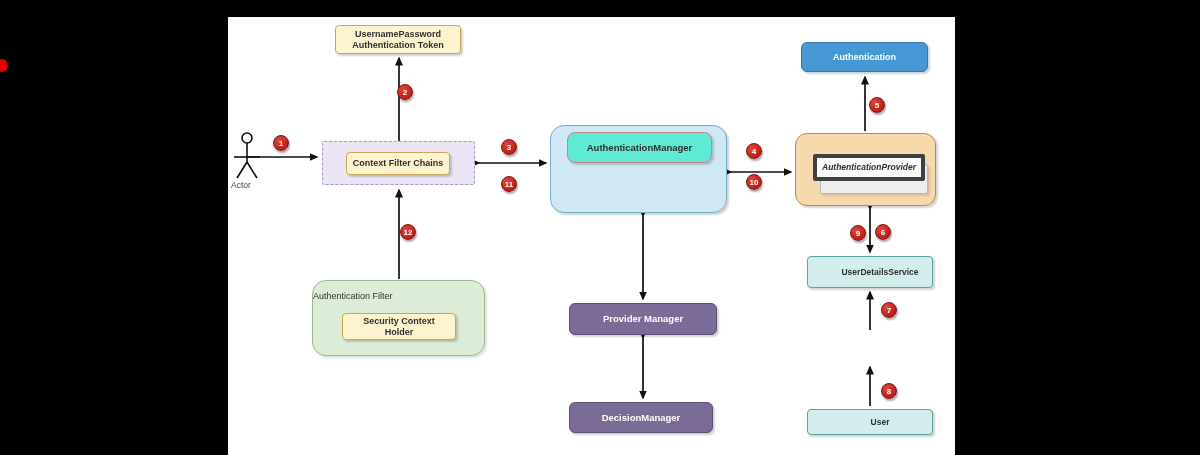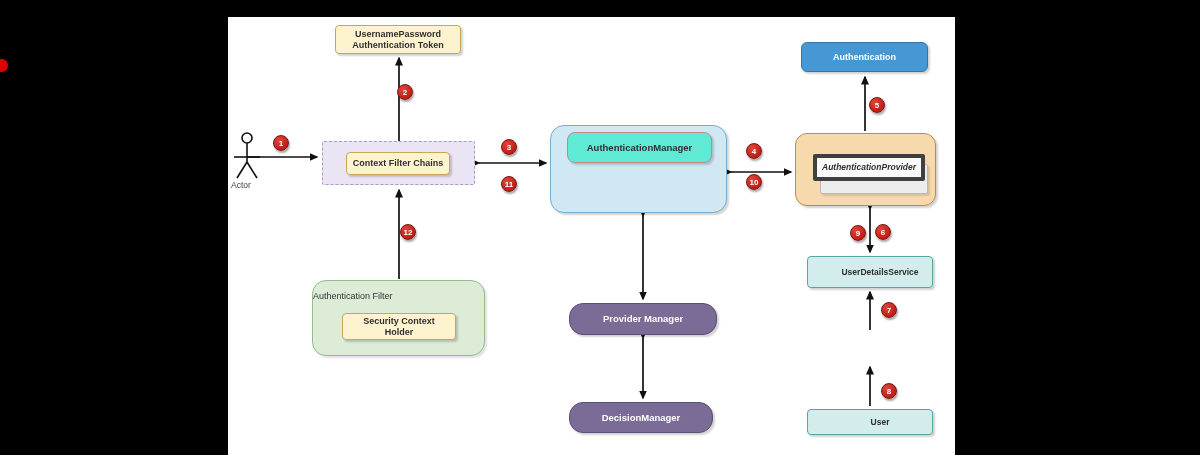--- a/index.html
+++ b/index.html
@@ -18,21 +18,21 @@
   .yellow{background:#fdf4cf;border:1px solid #c7a755;}
   .dashed{background:#eae4f4;border:1.5px dashed #a89bc2;box-shadow:none;border-radius:2px;}
   .blue-container{background:#cfe8f4;border:1.5px solid #78aeca;border-radius:14px;}
   .pink{background:#5eead4;border:1px solid #c18a87;border-radius:8px;}
   .royal{background:#2440d6;border:1px solid #1b30a6;color:#fff;border-radius:5px;}
   .steelblue{background:#4598d3;border:1px solid #3478aa;color:#fff;border-radius:6px;}
   .peach{background:#f7d9ae;border:1.5px solid #bb8b4d;border-radius:12px;}
   .whitebox{background:#fafafa;border:4px solid #404040;border-radius:2px;box-shadow:none;font-style:italic;}
   .whitebox-back{background:#ededed;border:1px solid #b8b8b8;border-radius:2px;box-shadow:2px 2px 2px rgba(0,0,0,0.12);}
   .cyan{background:#d3ecec;border:1.5px solid #58a5a5;border-radius:4px;padding-left:20px;}
-  .purple{background:#7b6b97;border:1px solid #5c4e76;color:#fff;border-radius:14px;}
+  .purple{background:#7b6b97;border:1px solid #5c4e76;color:#fff;border-radius:6px;}
   .green-container{background:#ddecd7;border:1.5px solid #95bd8c;border-radius:14px;box-shadow:2px 2px 2px rgba(0,0,0,0.12);}
   .container-label{position:absolute;width:100%;top:10px;text-align:left;font-weight:normal;font-size:9px;color:#333;}
   .badge{
     position:absolute;width:16px;height:16px;border-radius:50%;
     background:radial-gradient(circle at 35% 30%, #e0453a, #bd1f17 70%);
     border:1px solid #7d1410;color:#fff;font-size:8px;font-weight:bold;
     display:flex;align-items:center;justify-content:center;
     box-shadow:1px 2px 2px rgba(0,0,0,0.35);box-sizing:border-box;
   }
   .actor-label{position:absolute;left:231px;top:180px;width:32px;font-size:8.5px;color:#444;}

